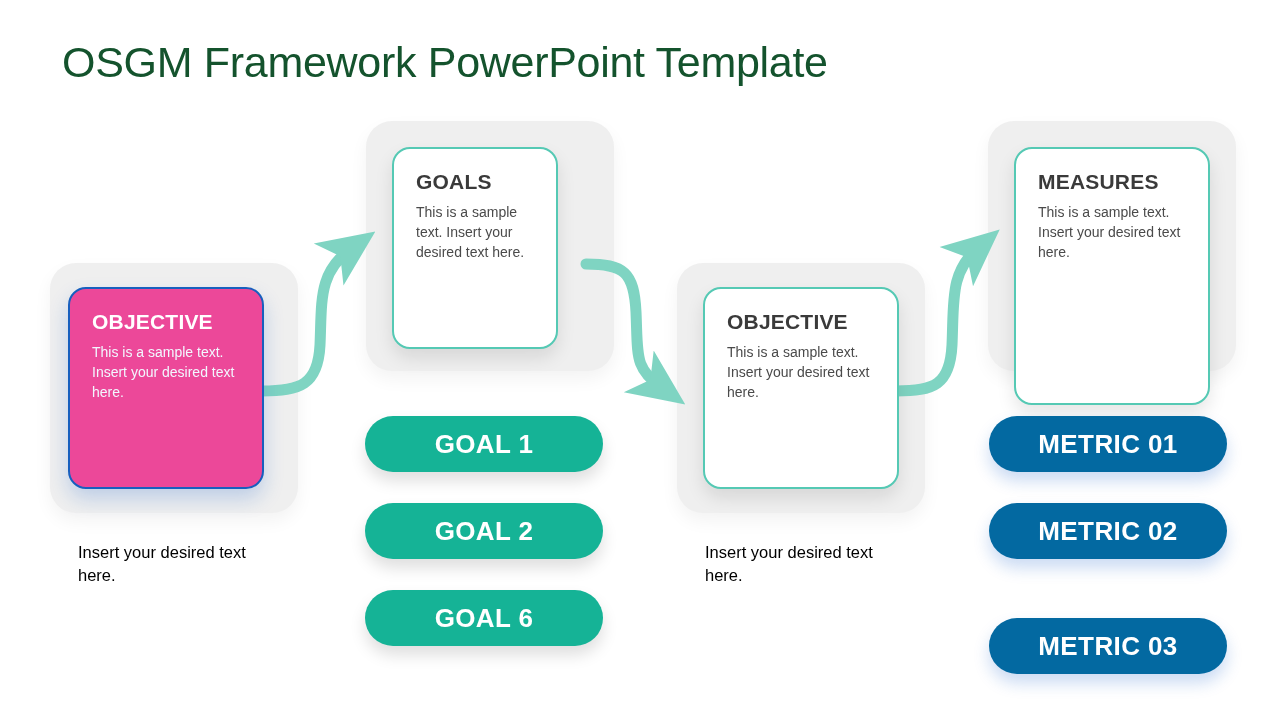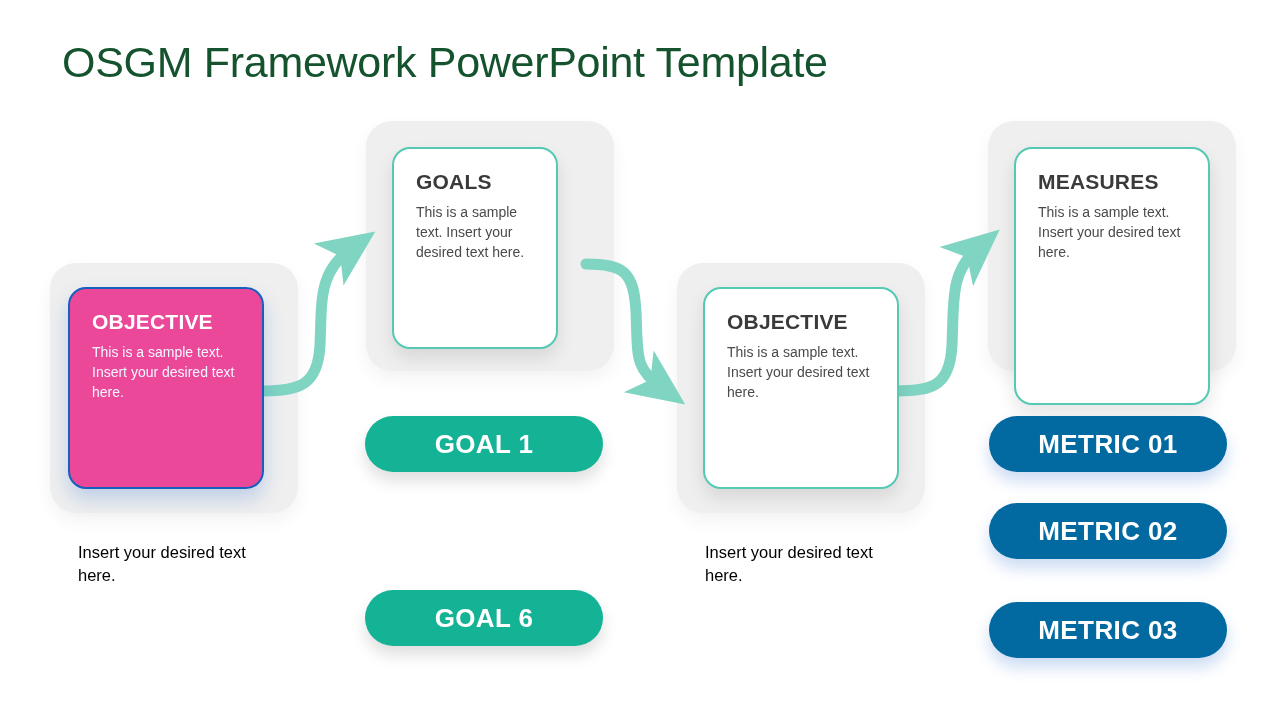--- a/index.html
+++ b/index.html
@@ -118,21 +118,21 @@
   }
   .pill.blue {
     background: #0369a1;
     box-shadow: 0 9px 16px rgba(20,90,200,0.22);
   }
   .pill.g1 { left: 365px; top: 416px; }
   .pill.g2 { left: 365px; top: 503px; }
   .pill.g3 { left: 365px; top: 590px; }
   .pill.m1 { left: 989px; top: 416px; }
   .pill.m2 { left: 989px; top: 503px; align-items: center; }
-  .pill.m3 { left: 989px; top: 602px; }
+  .pill.m3 { left: 989px; top: 618px; }
 
   
   .arrows {
     position: absolute;
     left: 0; top: 0;
     width: 1280px; height: 720px;
     pointer-events: none;
   }
 </style>
 </head>
@@ -180,20 +180,23 @@
     <p class="card-title">MEASURES</p>
     <p class="card-body">This is a sample text. Insert your desired text here.</p>
   </div>
 
   <div class="caption objective">Insert your desired text here.</div>
   <div class="caption strategy">Insert your desired text here.</div>
 
   <div class="pill teal g1">
     <span>GOAL 1</span>
   </div>
+  <div class="pill teal g2">
+    <span>GOAL 2</span>
+  </div>
   <div class="pill teal g3">
     <span>GOAL 6</span>
   </div>
 
   <div class="pill blue m1">
     <span>METRIC 01</span>
   </div>
   <div class="pill blue m2">
     <span>METRIC 02</span>
   </div>

